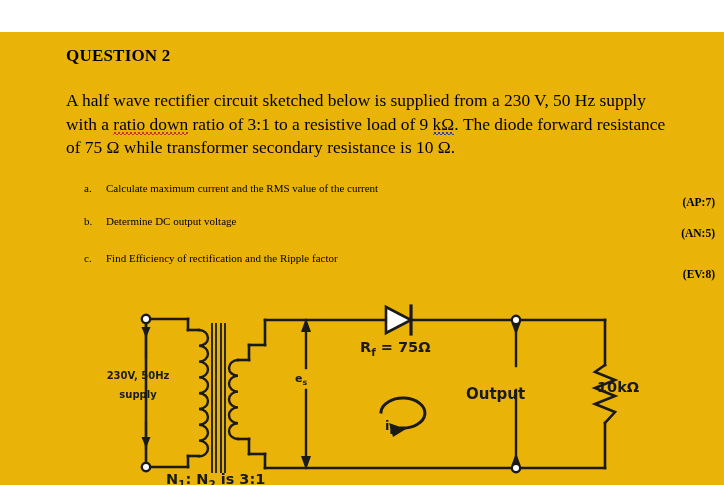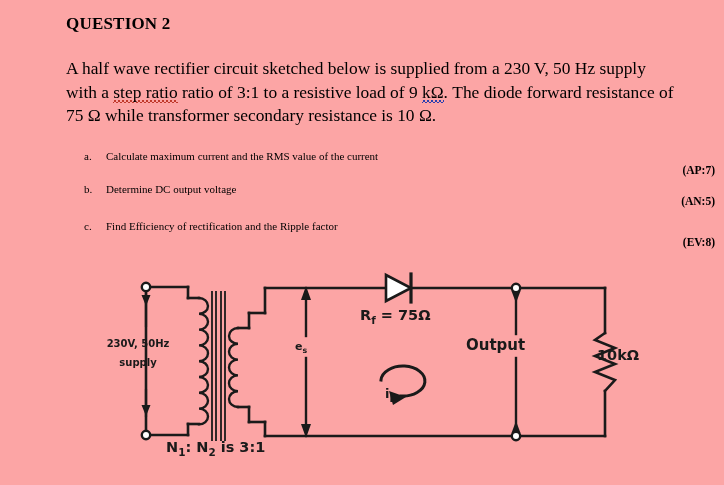--- a/index.html
+++ b/index.html
@@ -12,21 +12,22 @@
     height: 485px;
     position: relative;
     overflow: hidden;
     font-family: "Liberation Serif", serif;
     color: #000000;
   }
 
   .page {
     position: absolute;
     inset: 0;
-    background: #fca5a5;
+    background: #eab308;
+    margin-top: 32px;
   }
 
   
   .q-title {
     position: absolute;
     left: 66px;
     top: 14px;
     font-family: "Liberation Serif", serif;
     font-weight: bold;
     font-size: 17px;
@@ -142,38 +143,38 @@
     top: 49px;
     font-size: 14.5px;
   }
   .lbl-il {
     left: 385px;
     top: 128px;
     font-size: 13px;
   }
   .lbl-output {
     left: 466px;
-    top: 78px;
+    top: 95px;
     font-size: 15px;
   }
   .lbl-load {
     left: 597px;
     top: 89px;
     font-size: 14.5px;
   }
 </style>
 </head>
 <body>
 
 <div class="page">
 
   <div class="q-title">QUESTION 2</div>
 
   <div class="q-body">
-    <span>A half wave rectifier circuit sketched below is supplied from a 230 V, 50 Hz supply with a </span><span class="sq-red">step ratio</span><span> ratio of 3:1 to a resistive load of 9 </span><span class="sq-blue">kΩ</span><span>. The diode forward resistance of 75 Ω while transformer secondary resistance is 10 Ω.</span>
+    <span>A half wave rectifier circuit sketched below is supplied from a 230 V, 50 Hz supply with a </span><span class="sq-red">ratio down</span><span> ratio of 3:1 to a resistive load of 9 </span><span class="sq-blue">kΩ</span><span>. The diode forward resistance of 75 Ω while transformer secondary resistance is 10 Ω.</span>
   </div>
 
   <div class="q-list">
     <div class="q-item i0">
       <span class="marker">a.</span><span>Calculate maximum current and the RMS value of the current</span>
     </div>
     <div class="q-item i1">
       <span class="marker">b.</span><span>Determine DC output voltage</span>
     </div>
     <div class="q-item i2">

